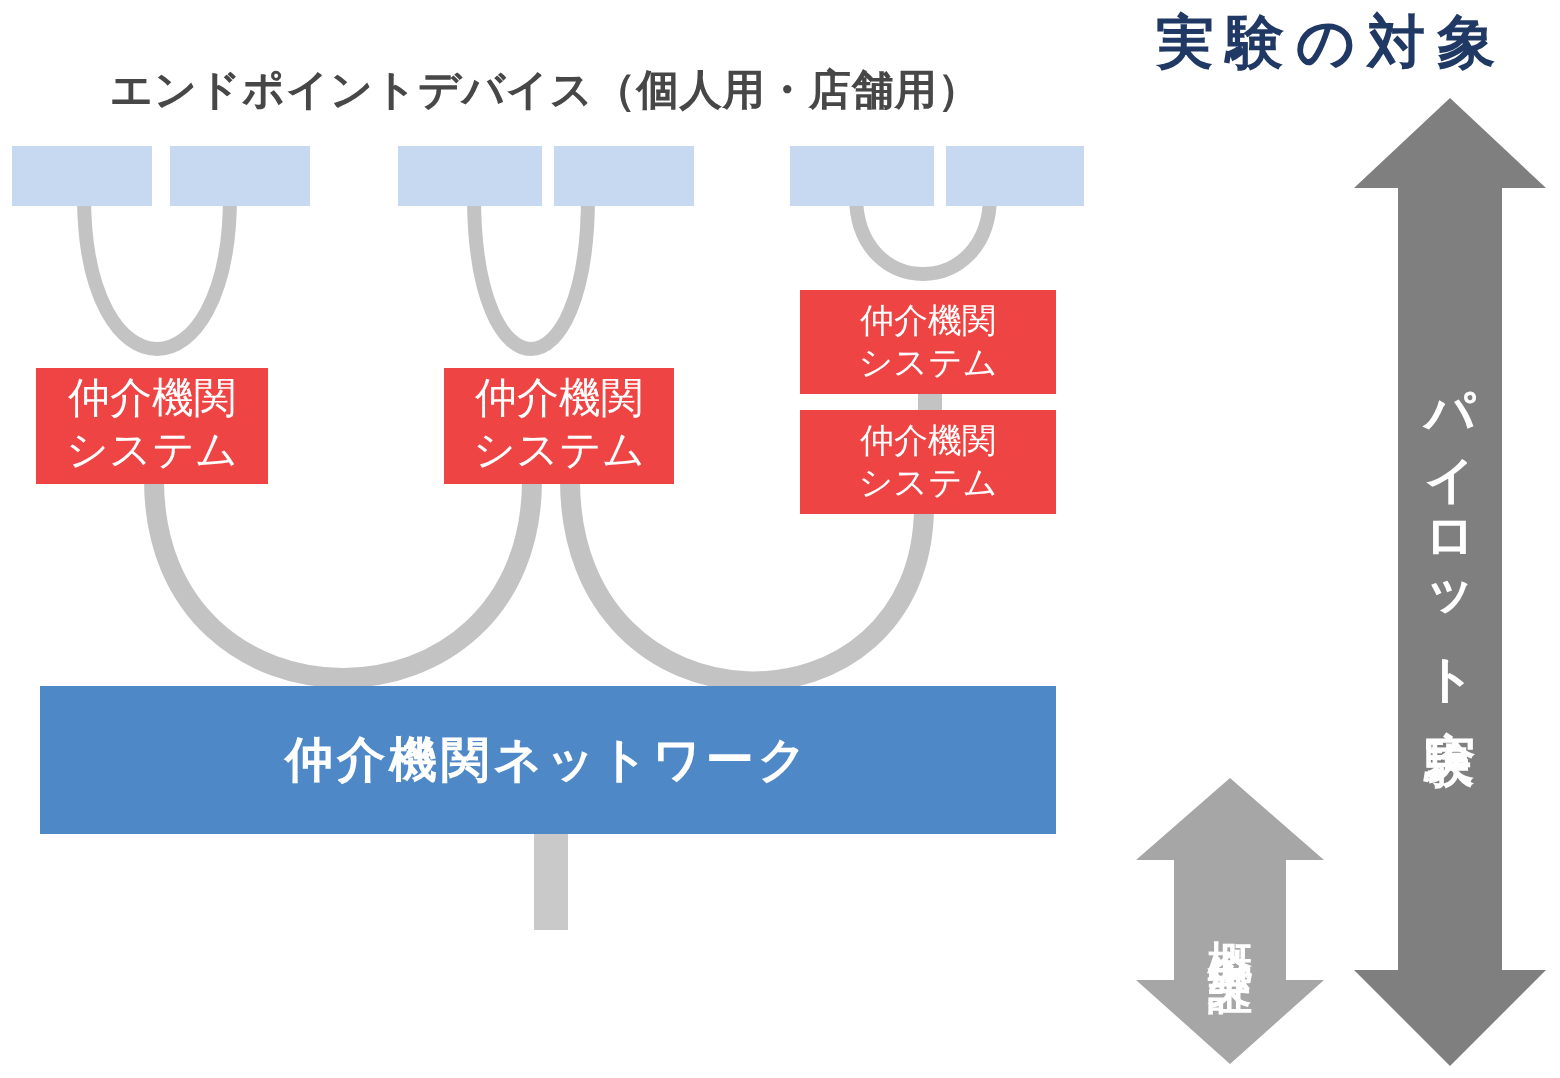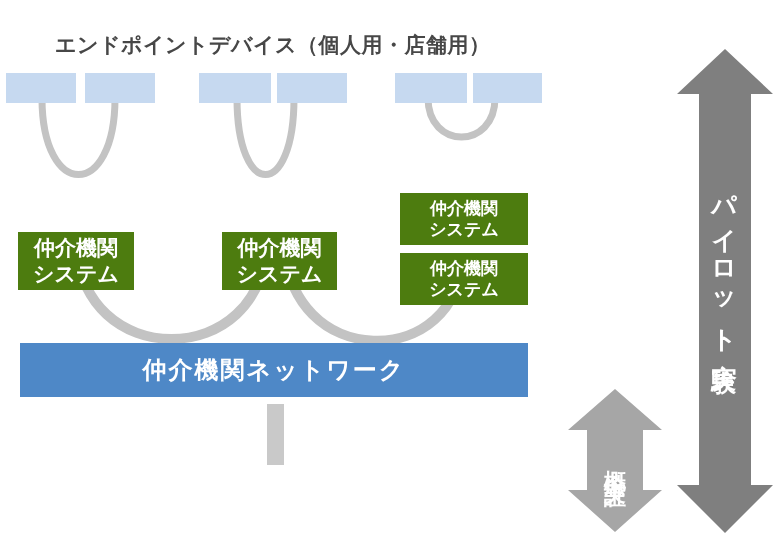--- a/index.html
+++ b/index.html
@@ -17,36 +17,35 @@
   }
   .target-title{
     left:578px;top:2px;width:200px;
     font-size:29px;font-weight:bold;color:#1f3864;letter-spacing:6px;
     white-space:nowrap;
   }
   .device-box{
     top:73px;height:30px;background:#c6d9f0;
   }
   .inter-box{
-    background:#4d7c0f;color:#ffffff;font-weight:bold;text-align:center;
+    background:#ef4444;color:#ffffff;font-weight:normal;text-align:center;
     display:flex;align-items:center;justify-content:center;
     white-space:pre-line;
-    margin-top:48px;
   }
   .inter-big{top:184px;width:116px;height:58px;font-size:21px;line-height:26px;}
   .inter-small{left:400px;width:128px;height:52px;font-size:17px;line-height:21px;}
   .hier-note{
     left:482px;top:261px;font-size:20px;color:#595959;white-space:nowrap;
   }
   .bar{
     color:#ffffff;font-weight:bold;text-align:center;
     display:flex;align-items:center;justify-content:center;
     letter-spacing:2px;
   }
-  .network-bar{left:20px;top:343px;width:508px;height:54px;background:#4e88c7;font-size:24px;}
+  .network-bar{left:20px;top:343px;width:508px;height:74px;background:#4e88c7;font-size:24px;}
   .central-bar{left:21px;top:464px;width:506px;height:68px;background:#1e3a5f;border:1px solid #132a47;box-sizing:border-box;font-size:24px;}
   .vtext{
     color:#ffffff;font-weight:bold;
     writing-mode:vertical-rl;text-orientation:upright;
     display:flex;align-items:center;justify-content:center;
     white-space:nowrap;
   }
   .pilot-label{left:699px;top:155px;width:52px;height:222px;font-size:25px;letter-spacing:5px;}
   .poc-label{left:589px;top:398px;width:52px;height:128px;font-size:22px;letter-spacing:5px;}
 </style>
@@ -67,20 +66,21 @@
     <rect x="459" y="194" width="12" height="14" fill="#c3c3c3"></rect>
 
     <rect x="267" y="404" width="17" height="61" fill="#c9c9c9"></rect>
 
     <polygon points="725,49 773,94 751,94 751,485 773,485 725,533 677,485 699,485 699,94 677,94" fill="#7f7f7f"></polygon>
 
     <polygon points="615,389 662,430 643,430 643,490 662,490 615,532 568,490 587,490 587,430 568,430" fill="#a6a6a6"></polygon>
   </svg>
 
   <div class="abs top-title">エンドポイントデバイス（個人用・店舗用）</div>
+  <div class="abs target-title">実験の対象</div>
 
   <div class="abs device-box" style="left:6px;width:70px;"></div>
   <div class="abs device-box" style="left:85px;width:70px;"></div>
   <div class="abs device-box" style="left:199px;width:72px;"></div>
   <div class="abs device-box" style="left:277px;width:70px;"></div>
   <div class="abs device-box" style="left:395px;width:72px;"></div>
   <div class="abs device-box" style="left:473px;width:69px;"></div>
 
   <div class="abs inter-box inter-big" style="left:18px;">仲介機関
 システム</div>

